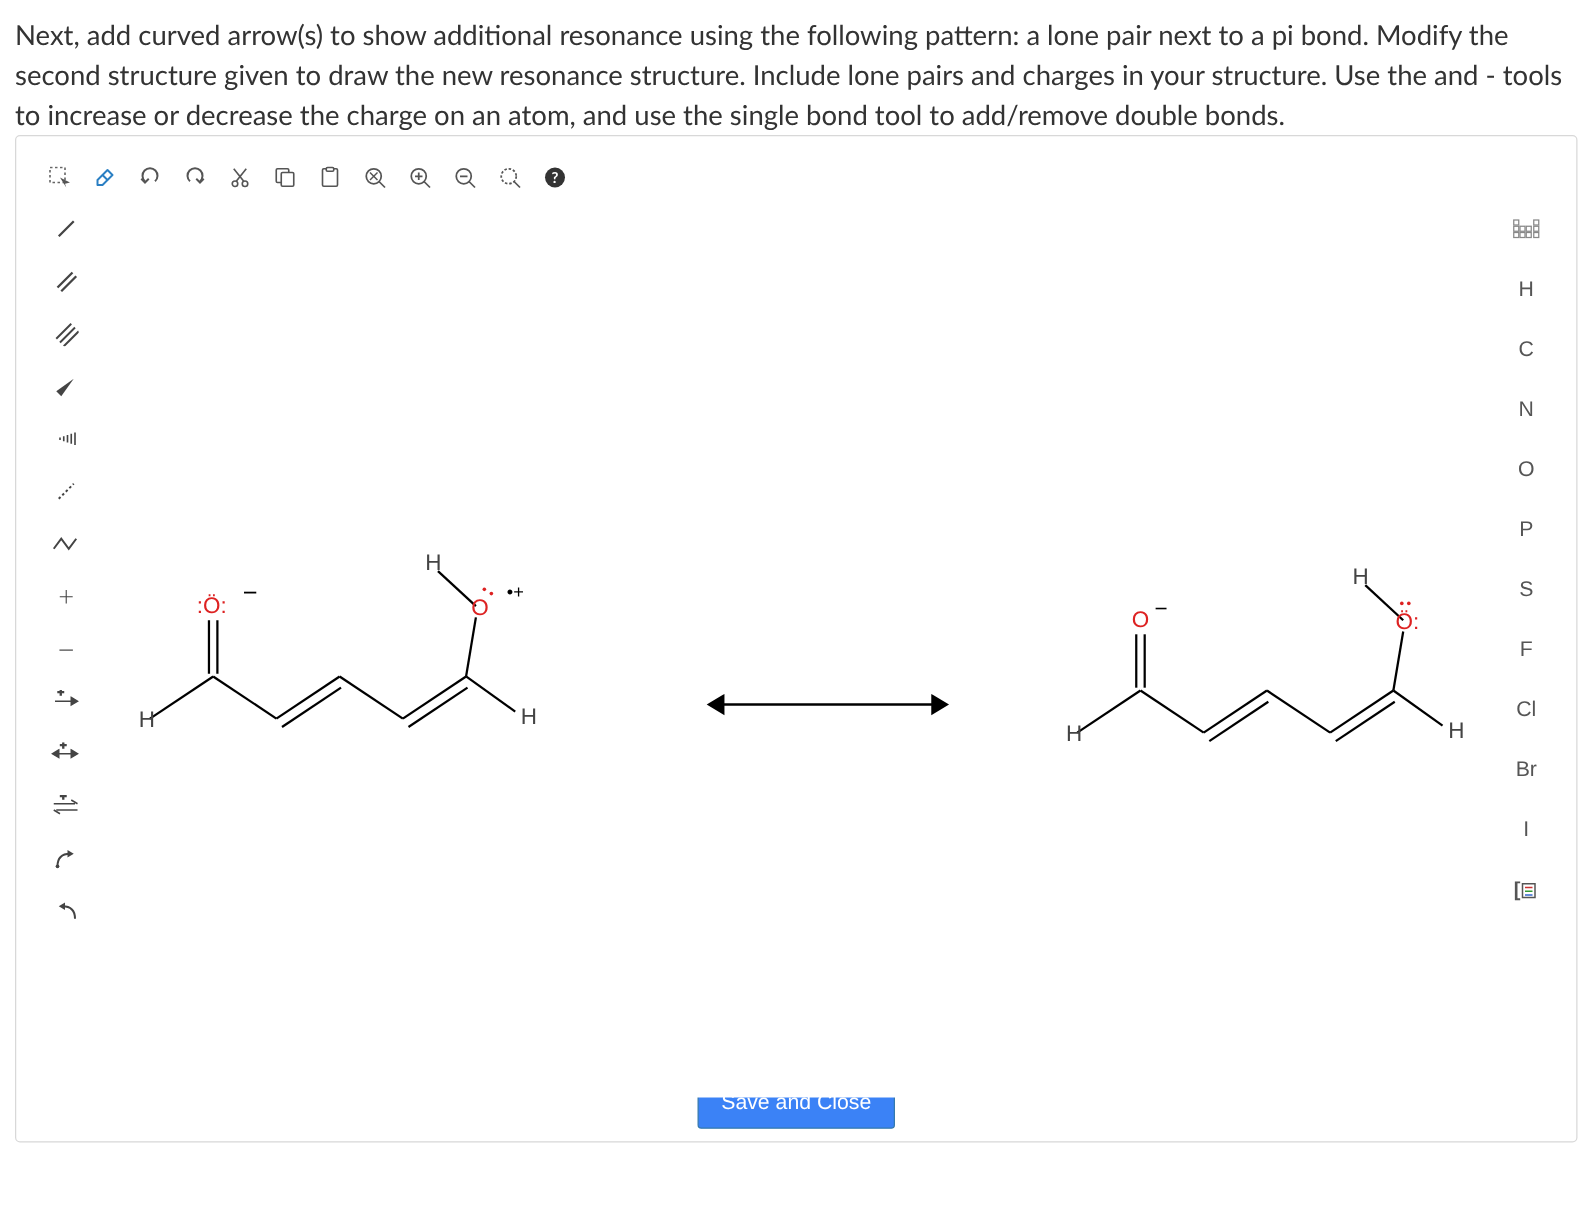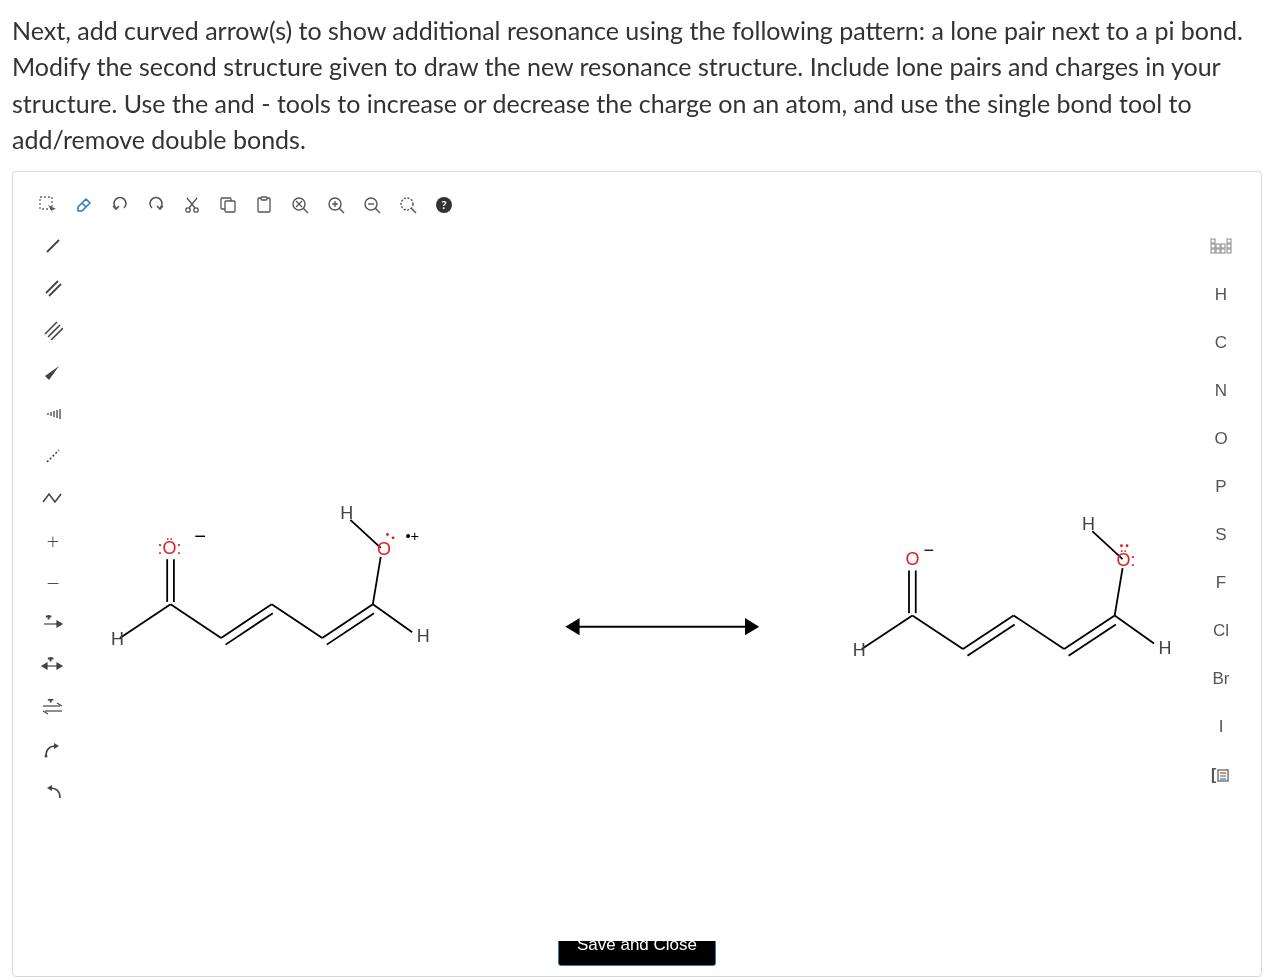--- a/index.html
+++ b/index.html
@@ -5,24 +5,23 @@
   * { box-sizing: border-box; margin: 0; padding: 0; }
   body {
     font-family: -apple-system, BlinkMacSystemFont, "Segoe UI", "Lato", sans-serif;
     font-size: 18px;
     color: #333;
     background: #fff;
     padding: 12px;
     width: 1274px;
   }
   .instructions {
-    font-size: 25px;
+    font-size: 22px;
     line-height: 1.45;
     color: #333;
-    margin-bottom: 14px;
   }
   .editor-box {
     border: 1px solid #d8d8d8;
     border-radius: 4px;
     padding: 18px 18px 10px 18px;
   }
   .editor-inner {
     position: relative;
   }
   
@@ -92,21 +91,21 @@
     height: 50px;
   }
   .bottom-toolbar .tool-btn { width: 34px; height: 34px; }
   
   .save-row {
     display: flex;
     justify-content: center;
     padding-top: 12px;
   }
   .save-btn {
-    background: #000000;
+    background: #3b82f6;
     color: #fff;
     border: 1px solid #3479ad;
     border-radius: 3px;
     font-size: 17px;
     padding: 10px 18px;
     cursor: pointer;
   }
 </style>
 </head>
 <body>

